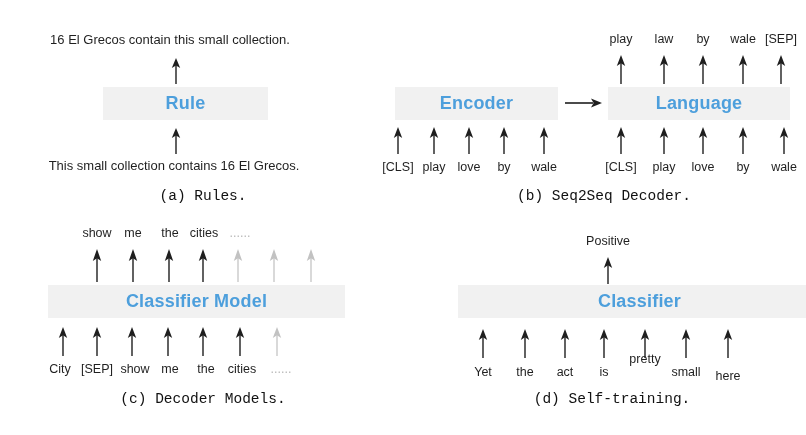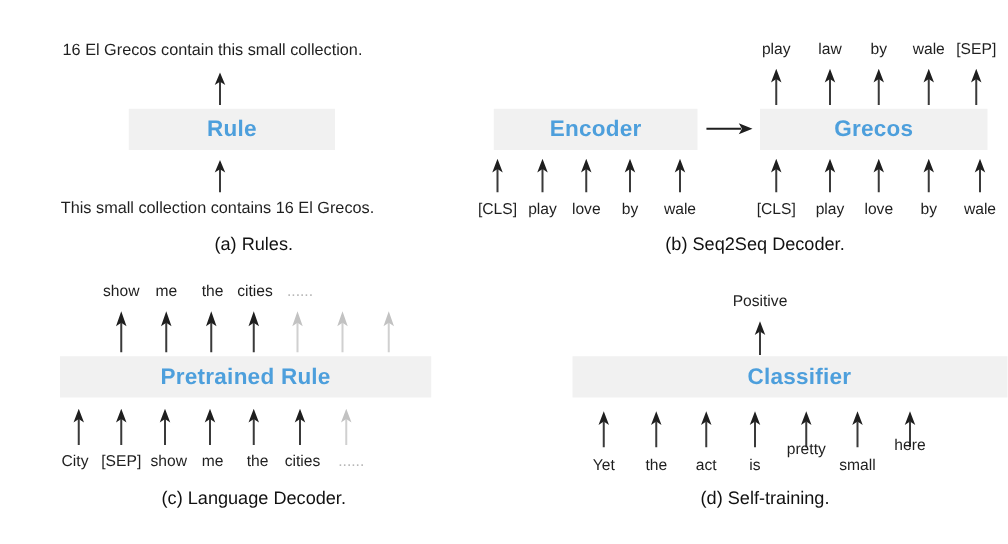--- a/index.html
+++ b/index.html
@@ -64,21 +64,21 @@
   .uparrow {
     position: absolute;
     transform: translateX(-50%);
   }
   .rightarrow {
     position: absolute;
   }
   
   .caption {
     position: absolute;
-    font-family: Liberation Sans, sans-serif;
+    font-family: Liberation Mono, monospace;
     font-size: 14.5px;
     color: #111111;
     white-space: nowrap;
     transform: translateX(-50%);
   }
 </style>
 </head>
 <body>
 
 <div class="figure">
@@ -154,21 +154,21 @@
     </div>
 
     <div class="rightarrow" style="left:565px; top:96px;">
       <svg width="38" height="14" viewBox="0 0 38 14">
         <path d="M0 7 L28 7" stroke="#1f1f1f" stroke-width="1.6" fill="none"></path>
         <path d="M37 7 L26 11.4 L28.6 7 L26 2.6 Z" fill="#1f1f1f"></path>
       </svg>
     </div>
 
     <div class="modelbox" style="left:608px; top:87px; width:182px; height:33px;">
-      <span class="boxlabel">Grecos</span>
+      <span class="boxlabel">Language</span>
     </div>
 
     <div class="uparrow" style="left:398px; top:126px;">
       <svg width="14" height="28" viewBox="0 0 14 28">
           <path d="M7 28 L7 9" stroke="#3a3a3a" stroke-width="1.6" fill="none"></path>
           <path d="M7 1 L11.2 12 L7 9.2 L2.8 12 Z" fill="#1f1f1f"></path>
         </svg>
     </div>
     <div class="uparrow" style="left:434px; top:126px;">
       <svg width="14" height="28" viewBox="0 0 14 28">
@@ -286,21 +286,21 @@
         </svg>
     </div>
     <div class="uparrow" style="left:311px; top:248px;">
       <svg width="14" height="34" viewBox="0 0 14 34">
           <path d="M7 34 L7 10" stroke="#d0d0d0" stroke-width="1.6" fill="none"></path>
           <path d="M7 1 L11.2 13 L7 10.2 L2.8 13 Z" fill="#c2c2c2"></path>
         </svg>
     </div>
 
     <div class="modelbox" style="left:48px; top:285px; width:297px; height:33px;">
-      <span class="boxlabel">Pretrained Rule</span>
+      <span class="boxlabel">Classifier Model</span>
     </div>
 
     <div class="uparrow" style="left:63px; top:326px;">
       <svg width="14" height="30" viewBox="0 0 14 30">
           <path d="M7 30 L7 9" stroke="#3a3a3a" stroke-width="1.6" fill="none"></path>
           <path d="M7 1 L11.2 12 L7 9.2 L2.8 12 Z" fill="#1f1f1f"></path>
         </svg>
     </div>
     <div class="uparrow" style="left:97px; top:326px;">
       <svg width="14" height="30" viewBox="0 0 14 30">
@@ -340,21 +340,21 @@
     </div>
 
     <div class="token" style="left:60px; top:362px;">City</div>
     <div class="token" style="left:97px; top:362px;">[SEP]</div>
     <div class="token" style="left:135px; top:362px;">show</div>
     <div class="token" style="left:170px; top:362px;">me</div>
     <div class="token" style="left:206px; top:362px;">the</div>
     <div class="token" style="left:242px; top:362px;">cities</div>
     <div class="token faded" style="left:281px; top:362px;">......</div>
 
-    <div class="caption" style="left:203px; top:391px;">(c) Language Decoder.</div>
+    <div class="caption" style="left:203px; top:391px;">(c) Decoder Models.</div>
   </div>
 
   <div class="panel">
 
     <div class="token" style="left:608px; top:234px; font-size:12.5px;">Positive</div>
 
     <div class="uparrow" style="left:608px; top:256px;">
       <svg width="14" height="28" viewBox="0 0 14 28">
           <path d="M7 28 L7 9" stroke="#3a3a3a" stroke-width="1.6" fill="none"></path>
           <path d="M7 1 L11.2 12 L7 9.2 L2.8 12 Z" fill="#1f1f1f"></path>
@@ -407,18 +407,18 @@
           <path d="M7 1 L11.2 12 L7 9.2 L2.8 12 Z" fill="#1f1f1f"></path>
         </svg>
     </div>
 
     <div class="token" style="left:483px; top:365px;">Yet</div>
     <div class="token" style="left:525px; top:365px;">the</div>
     <div class="token" style="left:565px; top:365px;">act</div>
     <div class="token" style="left:604px; top:365px;">is</div>
     <div class="token" style="left:645px; top:352px;">pretty</div>
     <div class="token" style="left:686px; top:365px;">small</div>
-    <div class="token" style="left:728px; top:349px;">here</div>
+    <div class="token" style="left:728px; top:369px;">here</div>
 
     <div class="caption" style="left:612px; top:391px;">(d) Self-training.</div>
   </div>
 
 </div>
 
 </body></html>

